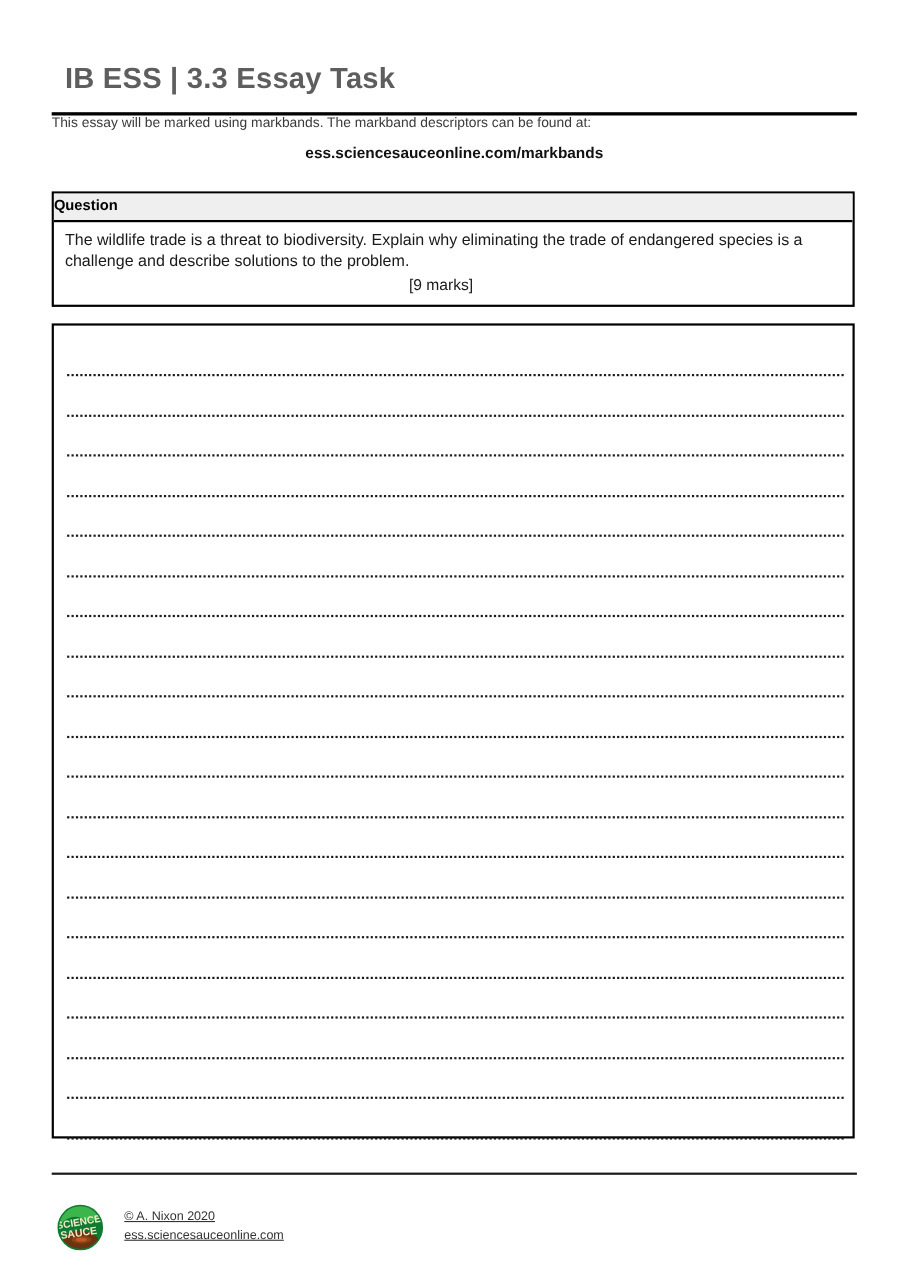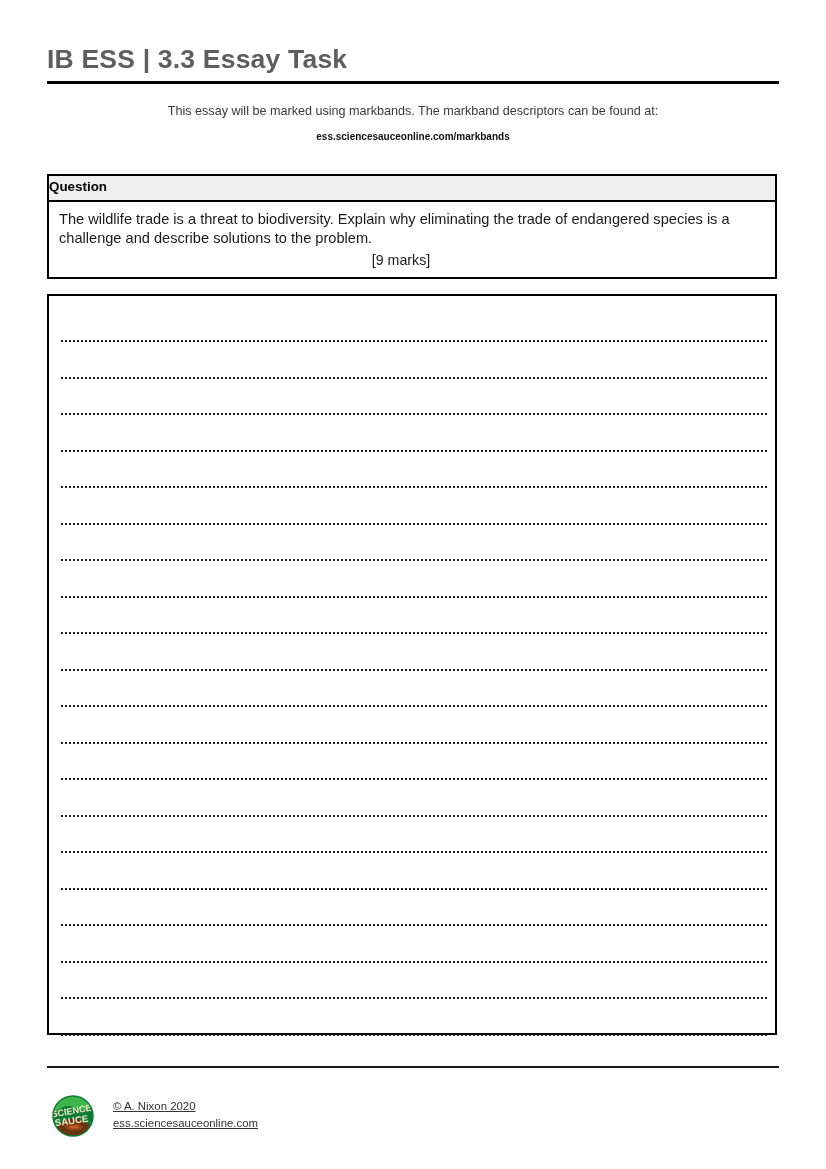--- a/index.html
+++ b/index.html
@@ -31,48 +31,47 @@
     top: 44px;
     width: 732px;
   }
   .page-title {
     font-size: 26.5px;
     font-weight: bold;
     color: #5e5e5e;
     letter-spacing: 0.2px;
     line-height: 1.15;
     white-space: nowrap;
-    margin: 0;
+    margin: 12px;
     padding: 0 0 4px 0;
   }
   .title-rule {
     width: 732px;
     height: 3px;
     background: #000000;
     margin-top: 3px;
   }
 
   
   .intro {
     position: absolute;
     left: 47px;
     top: 103px;
     width: 732px;
     font-size: 12.6px;
     color: #3a3a3a;
     line-height: 1.4;
+  }
+  .intro-url {
+    position: absolute;
+    left: 47px;
+    top: 131px;
+    width: 732px;
     text-align: center;
-  }
-  .intro-url {
-    position: absolute;
-    left: 47px;
-    top: 131px;
-    width: 732px;
-    text-align: center;
-    font-size: 10px;
+    font-size: 14px;
     font-weight: bold;
     color: #111111;
   }
 
   
   .question-box {
     position: absolute;
     left: 47px;
     top: 174px;
     width: 730px;

